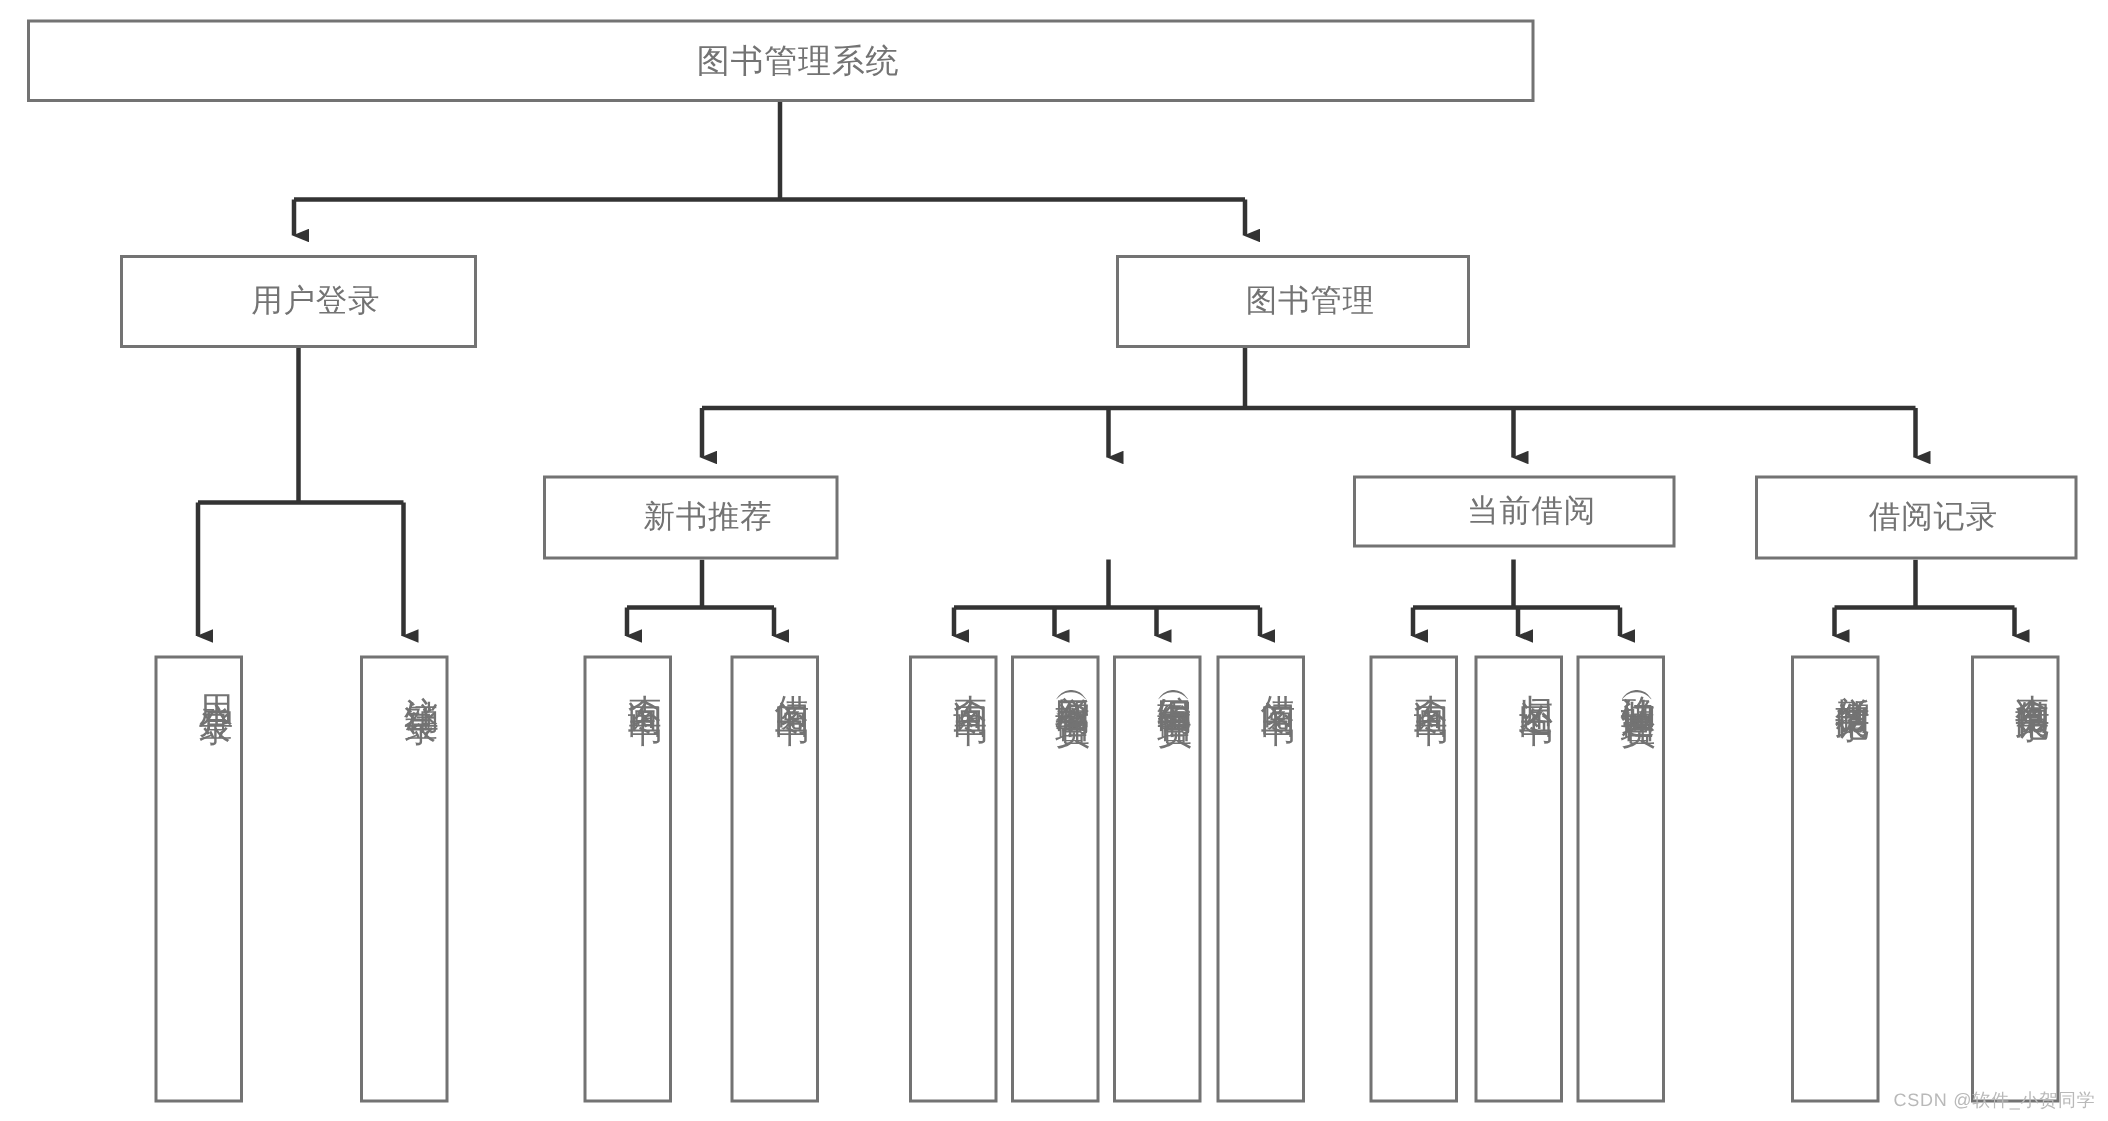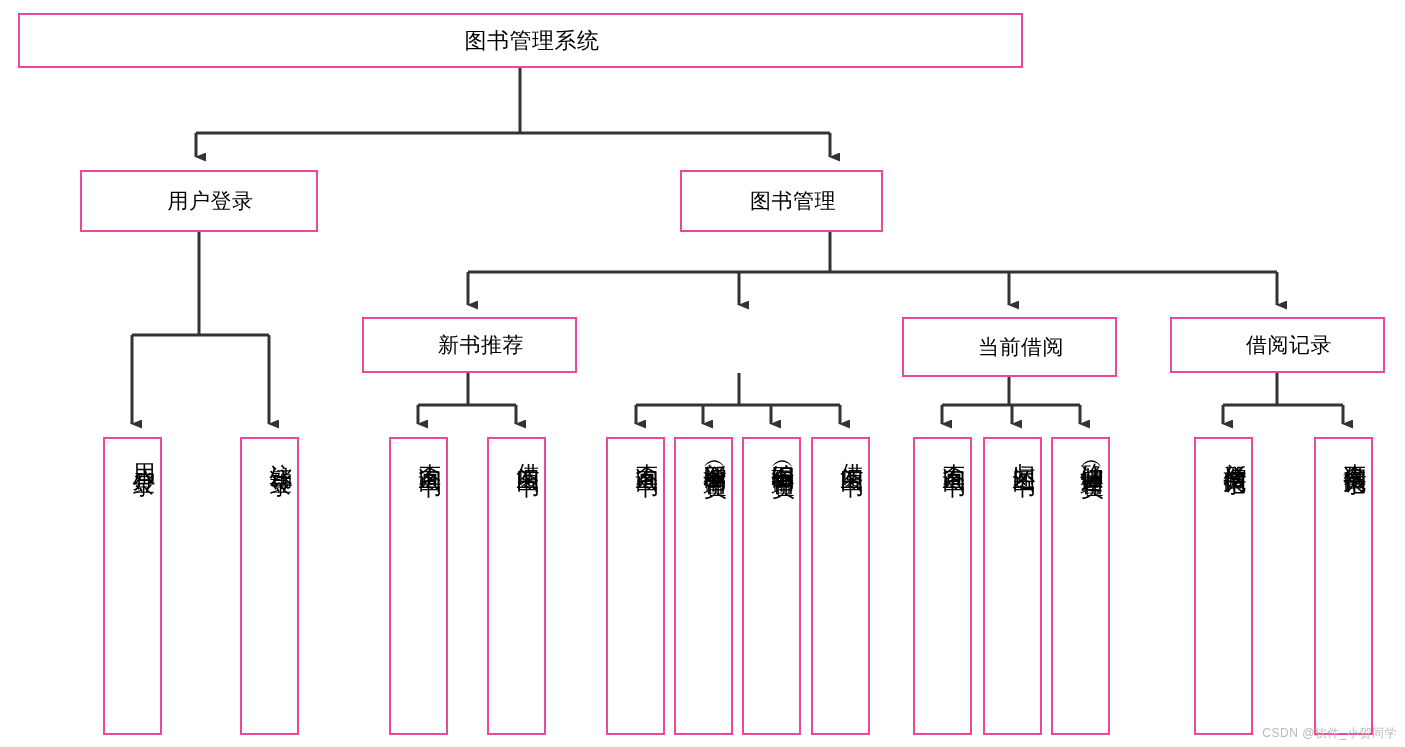--- a/index.html
+++ b/index.html
@@ -22,25 +22,25 @@
     left: 0;
     top: 0;
     width: 1405px;
     height: 747px;
     pointer-events: none;
   }
   .node {
     position: absolute;
     box-sizing: border-box;
     background: #ffffff;
-    border: 2px solid #ec4899;
+    border: 2px solid #737373;
     display: flex;
     align-items: center;
     justify-content: center;
-    color: #000000;
+    color: #737373;
     z-index: 2;
     padding-left: 23px;
   }
   .node .lbl {
     display: block;
     text-align: center;
     line-height: 1.18;
     letter-spacing: 0.5px;
   }
   
@@ -132,28 +132,28 @@
     </g>
   </svg>
 
   <div class="node h root" style="left:18px; top:13px; width:1005px; height:55px;">
     <span class="lbl">图书管理系统</span>
   </div>
 
   <div class="node h" style="left:80px; top:170px; width:238px; height:62px;">
     <span class="lbl">用户登录</span>
   </div>
-  <div class="node h" style="left:680px; top:170px; width:203px; height:62px;align-items:center;">
+  <div class="node h" style="left:744px; top:170px; width:236px; height:62px;align-items:center;">
     <span class="lbl">图书管理</span>
   </div>
 
-  <div class="node h" style="left:362px; top:317px; width:215px; height:56px;">
+  <div class="node h" style="left:362px; top:317px; width:197px; height:56px;">
     <span class="lbl">新书推荐</span>
   </div>
-  <div class="node h" style="left:902px; top:317px; width:215px; height:60px;">
+  <div class="node h" style="left:902px; top:317px; width:215px; height:48px;">
     <span class="lbl">当前借阅</span>
   </div>
   <div class="node h" style="left:1170px; top:317px; width:215px; height:56px;">
     <span class="lbl">借阅记录</span>
   </div>
 
   <div class="node v" style="left:103px; top:437px; width:59px; height:298px;">
     <span class="lbl">用户登录</span>
   </div>
   <div class="node v" style="left:240px; top:437px; width:59px; height:298px;">

